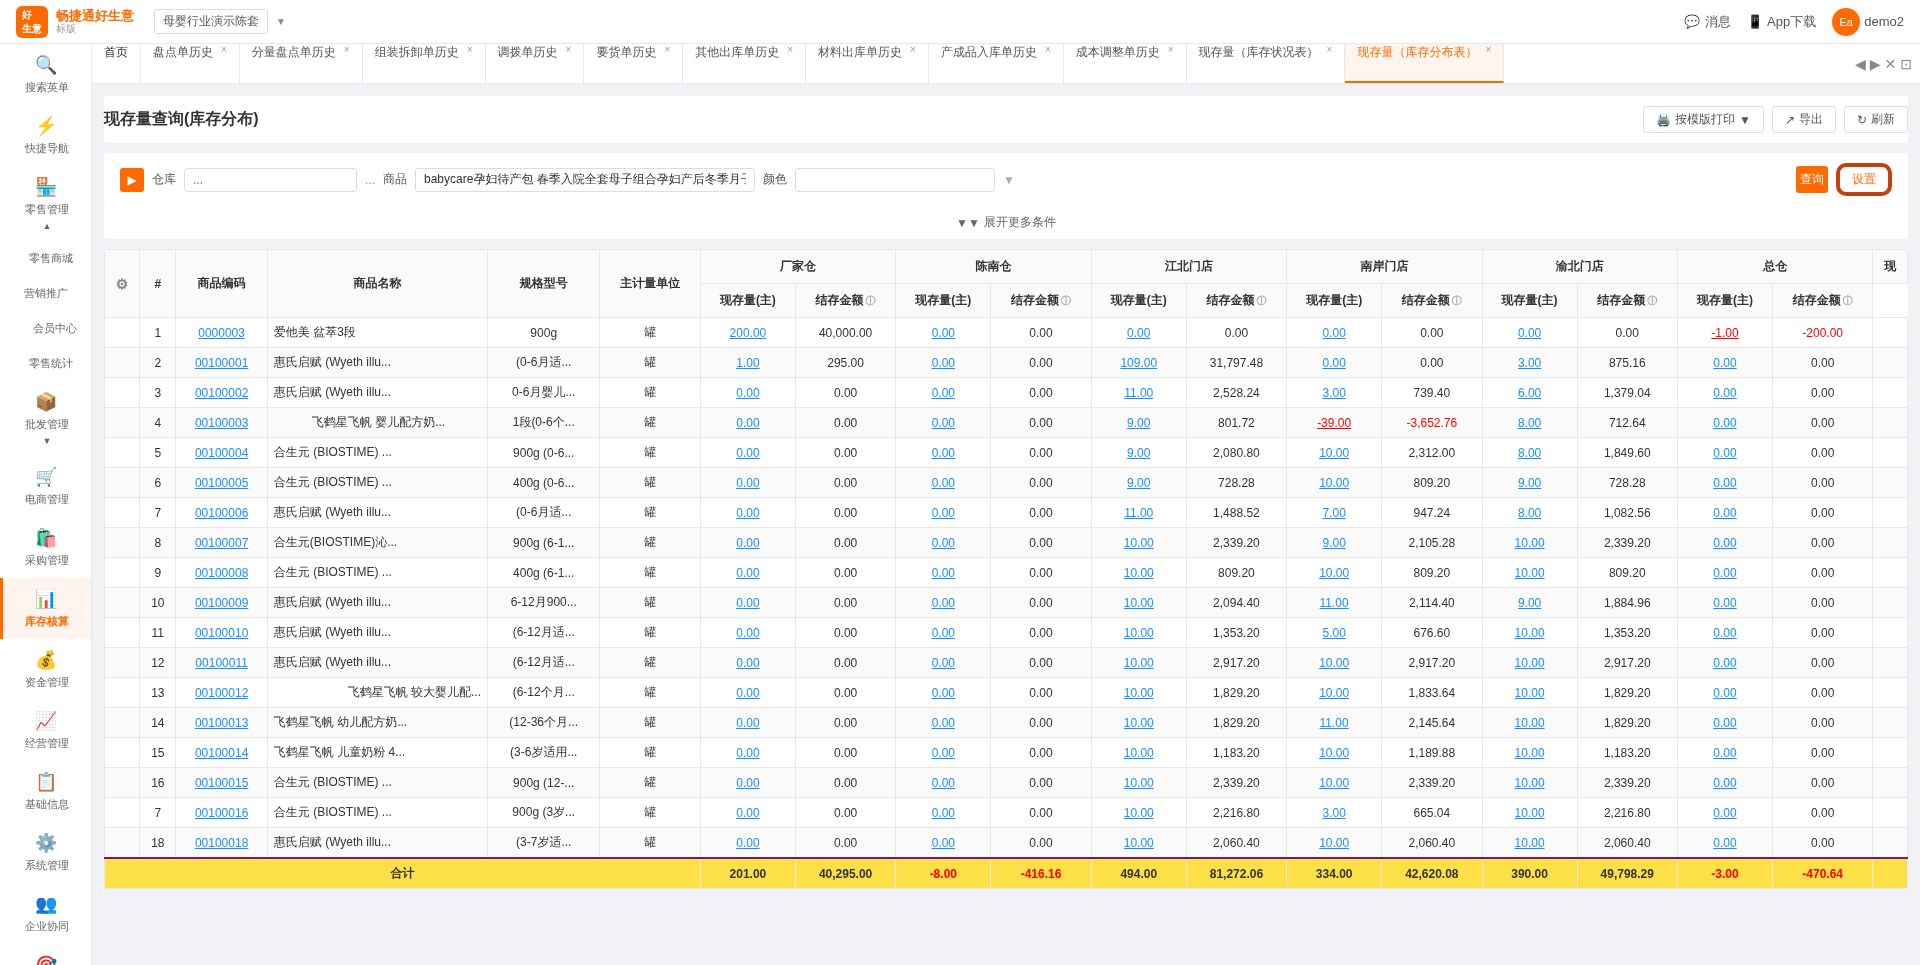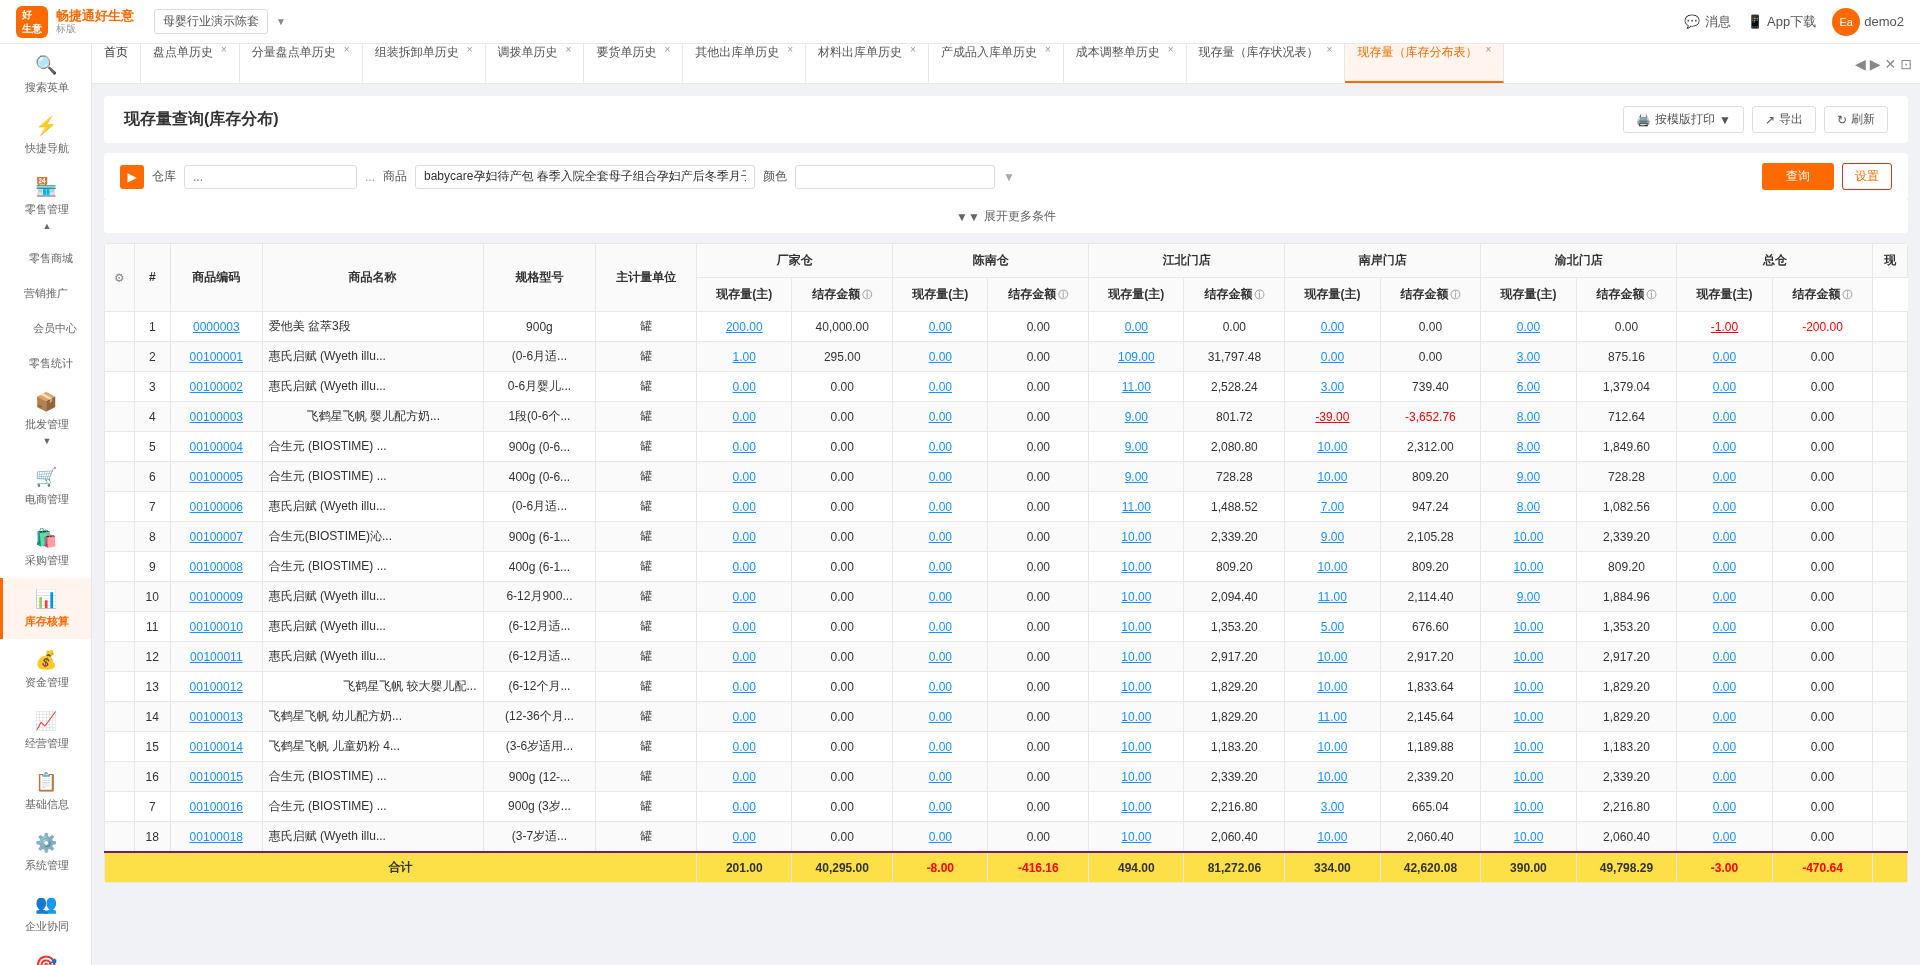--- a/index.html
+++ b/index.html
@@ -69,21 +69,21 @@
     .tab-bar-controls span { cursor: pointer; color: #888; font-size: 14px; }
 
     
     .content {
       position: fixed; top: 84px; left: 92px; right: 0; bottom: 0;
       overflow: auto; background: #f0f2f5; padding: 12px;
     }
 
     
     .page-header {
-      background: #fff; padding: 10px 20px;
+      background: #fff; padding: 10px 0;
       display: flex; align-items: center; justify-content: space-between;
       margin-bottom: 10px; border-radius: 4px;
     }
     .page-title { font-size: 16px; font-weight: bold; color: #333; }
     .page-actions { display: flex; gap: 8px; }
     .btn-action {
       padding: 4px 12px; border: 1px solid #ddd; border-radius: 3px;
       cursor: pointer; font-size: 12px; background: #fff; color: #555;
       display: flex; align-items: center; gap: 4px;
     }
@@ -106,45 +106,45 @@
       border: 1px solid #ddd; border-radius: 3px; padding: 4px 8px;
       font-size: 12px; color: #333; width: 340px;
     }
     .filter-input-color {
       border: 1px solid #ddd; border-radius: 3px; padding: 4px 8px;
       font-size: 12px; color: #333; width: 200px;
     }
     .filter-dots { color: #999; }
     .btn-query {
       background: #ff6a00; color: #fff; border: none; border-radius: 3px;
-      padding: 5px 24px; cursor: pointer; font-size: 12px;
+      padding: 5px 4px; cursor: pointer; font-size: 12px;
     }
     .btn-setting {
-      background: #fff; color: #ff6a00; border: 1px solid #c2410c; border-radius: 3px;
+      background: #fff; color: #ff6a00; border: 4px solid #c2410c; border-radius: 10px;
       padding: 4px 12px; cursor: pointer; font-size: 12px;
     }
     .expand-row {
       display: flex; align-items: center; gap: 4px; color: #666; cursor: pointer; font-size: 12px;
       width: 100%; justify-content: center; padding-top: 4px;
     }
 
     
     .table-container {
       background: #fff; border-radius: 4px; overflow: auto;
     }
     table {
       width: 100%; border-collapse: collapse; font-size: 12px;
     }
     thead tr th {
       background: #fafafa; border: 1px solid #e8e8e8;
       padding: 8px 6px; text-align: center; font-weight: 600; color: #333;
       white-space: nowrap; position: sticky; top: 0; z-index: 10;
     }
     thead tr.header-group th {
-      background: #fafafa; font-weight: 600; font-family: Liberation Mono, monospace;
+      background: #fafafa; font-weight: 600;
     }
     tbody tr td {
       border: 1px solid #e8e8e8; padding: 6px 6px; text-align: center;
       white-space: nowrap; color: #333;
     }
     tbody tr.summary td {
       background: #fde047; font-weight: bold; border-top: 2px solid #701a75;
     }
     tbody tr:nth-child(even) td { background: #fafafa; }
     .val-link { color: #1890ff; text-decoration: underline; cursor: pointer; }

